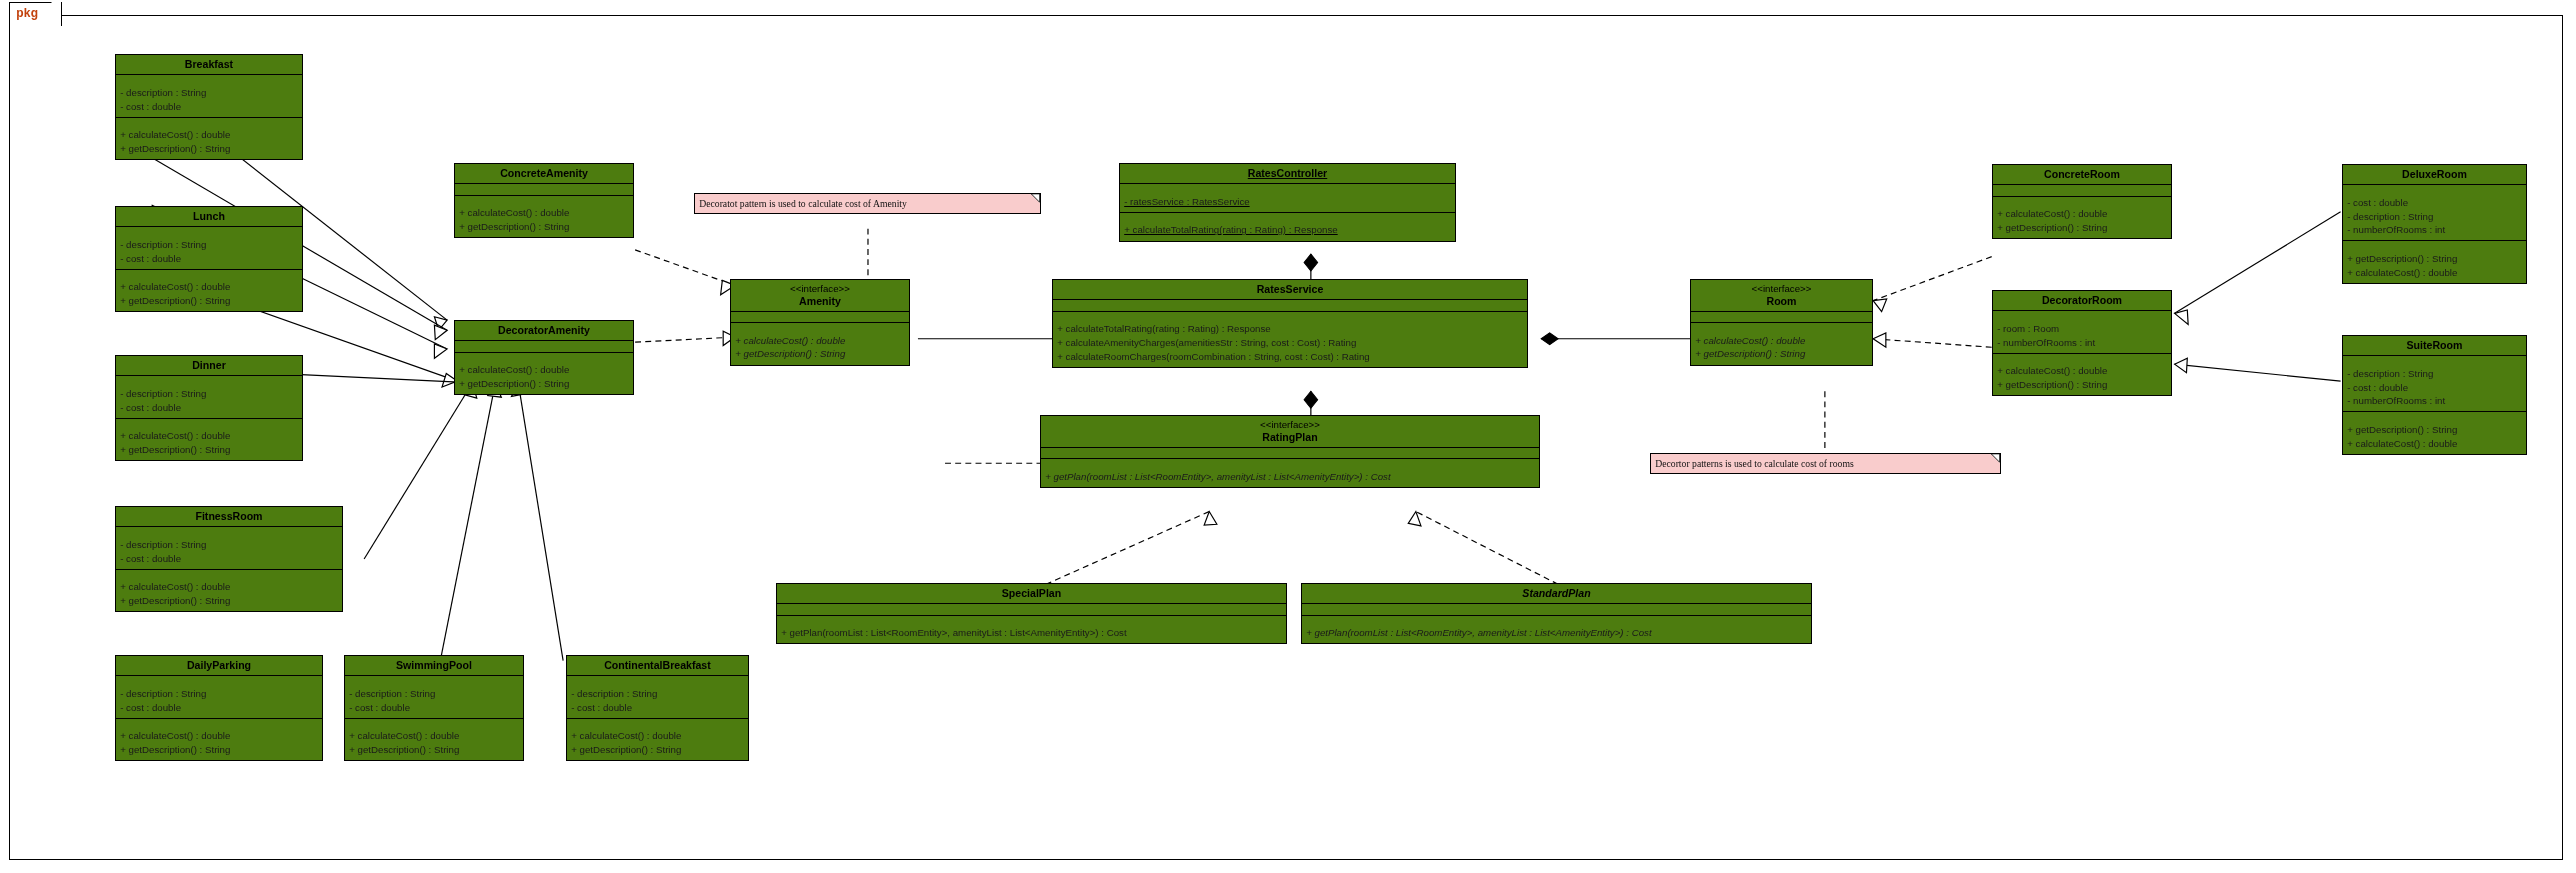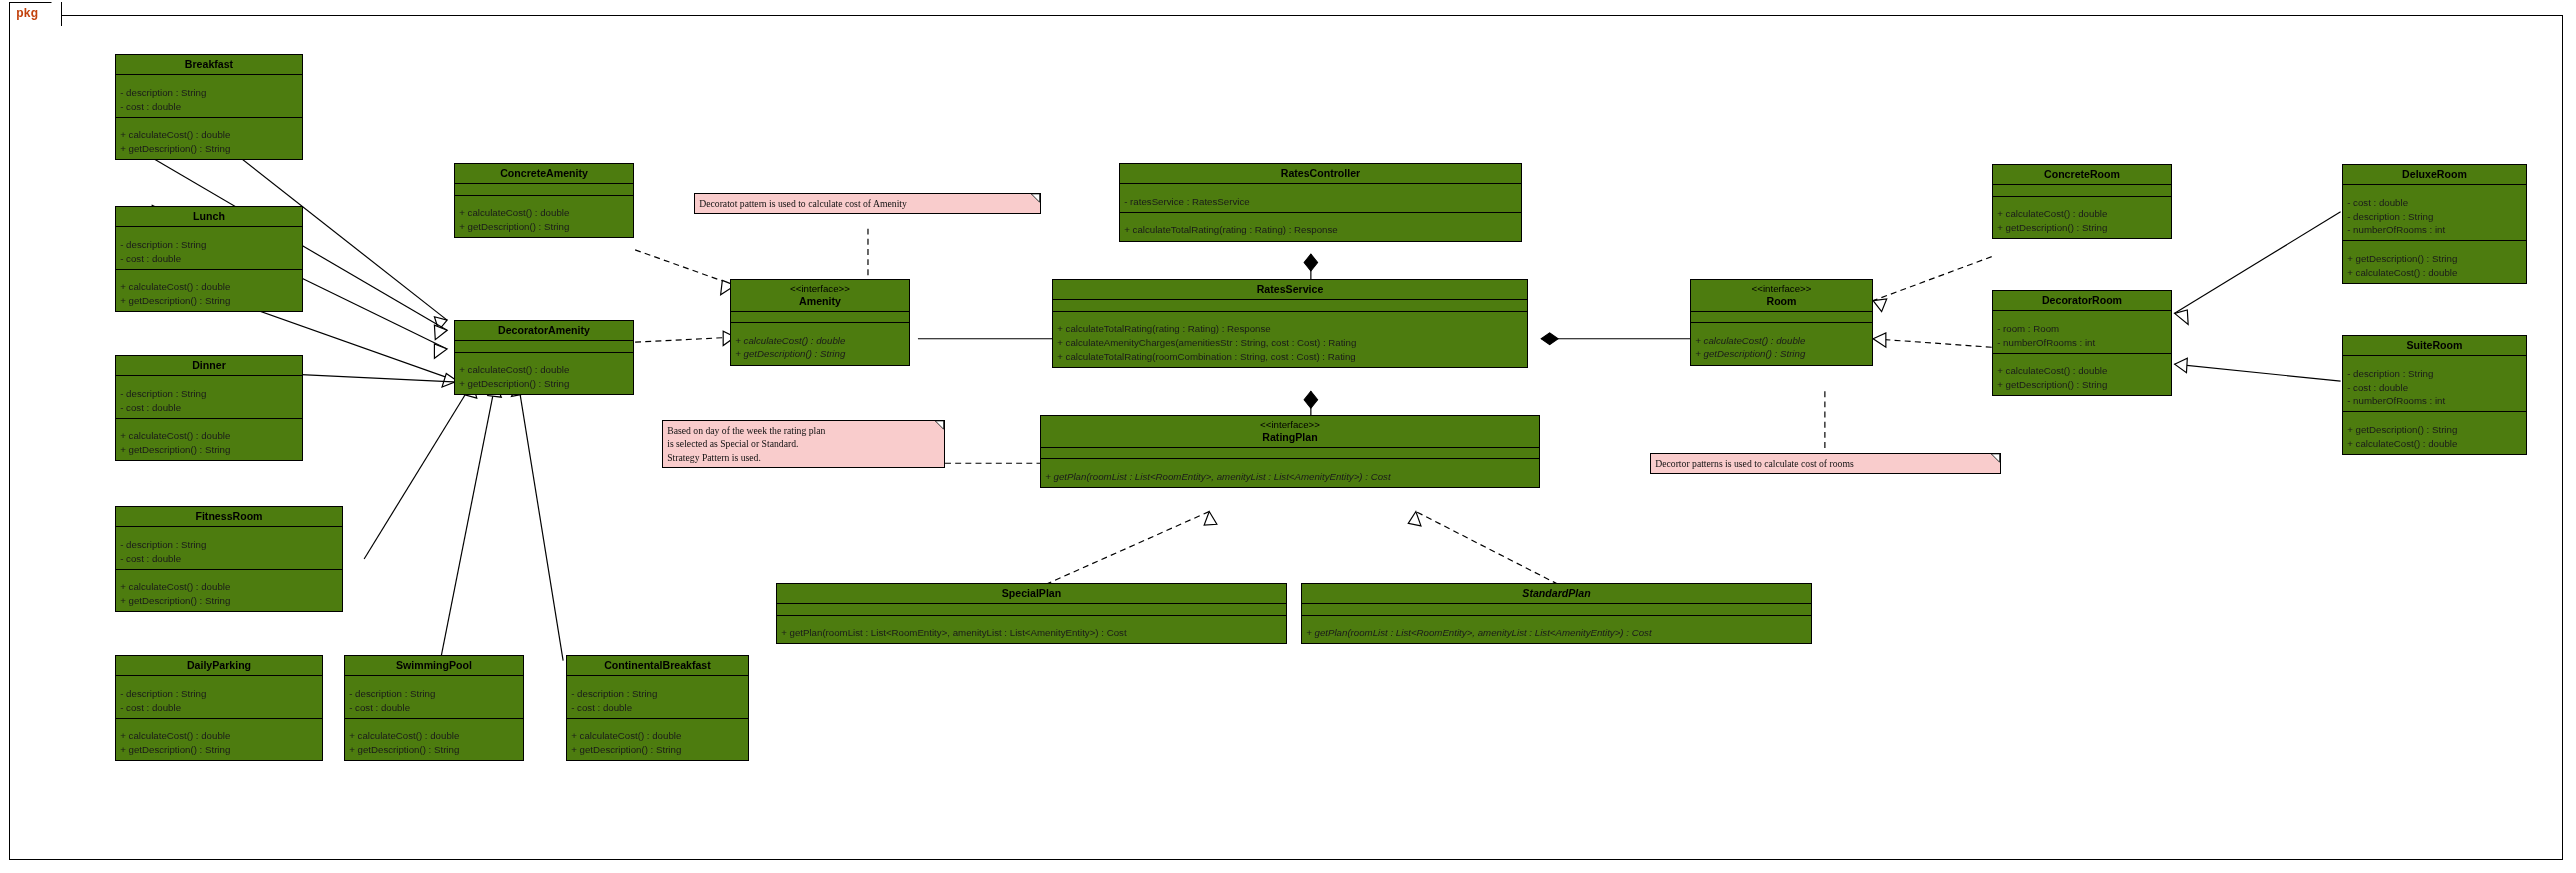--- a/index.html
+++ b/index.html
@@ -345,37 +345,37 @@
       <span class="stereo">&lt;&lt;interface&gt;&gt;</span>
       <span>Amenity</span>
     </div>
     <div class="sec empty"></div>
     <div class="sec">
       <div class="row ital">+ calculateCost() : double</div>
       <div class="row ital">+ getDescription() : String</div>
     </div>
   </div>
 
-  <div class="umlbox" style="left:1119px; top:163px; width:403px;">
+  <div class="umlbox" style="left:1119px; top:163px; width:337px;text-decoration:underline;">
     <div class="hdr">RatesController</div>
     <div class="sec">
       <div class="row">- ratesService : RatesService</div>
     </div>
     <div class="sec">
       <div class="row">+ calculateTotalRating(rating : Rating) : Response</div>
     </div>
   </div>
 
   <div class="umlbox" style="left:1052px; top:279px; width:476px;">
     <div class="hdr">RatesService</div>
     <div class="sec empty"></div>
     <div class="sec">
       <div class="row">+ calculateTotalRating(rating : Rating) : Response</div>
       <div class="row">+ calculateAmenityCharges(amenitiesStr : String, cost : Cost) : Rating</div>
-      <div class="row">+ calculateTotalRating(roomCombination : String, cost : Cost) : Rating</div>
+      <div class="row">+ calculateRoomCharges(roomCombination : String, cost : Cost) : Rating</div>
     </div>
   </div>
 
   <div class="umlbox" style="left:1040px; top:415px; width:500px;">
     <div class="hdr">
       <span class="stereo">&lt;&lt;interface&gt;&gt;</span>
       <span>RatingPlan</span>
     </div>
     <div class="sec empty"></div>
     <div class="sec">
@@ -460,30 +460,20 @@
 
   <div class="note" style="left:694px; top:193px; width:347px;">
     <div class="nline">Decoratot pattern is used to calculate cost of Amenity</div>
     <span class="fold"></span>
     <svg class="foldline" viewBox="0 0 16 16">
       <polyline points="5,1 15,1 15,11" stroke="#000" fill="none" stroke-width="1"></polyline>
       <line x1="5" y1="1" x2="15" y2="11" stroke="#000" stroke-width="1"></line>
     </svg>
   </div>
 
-  <div class="note" style="left:662px; top:420px; width:283px;">
-    <div class="nline">Based on day of the week the rating plan</div>
-    <div class="nline">is selected as Special or Standard.</div>
-    <div class="nline">Strategy Pattern is used.</div>
-    <span class="fold"></span>
-    <svg class="foldline" viewBox="0 0 16 16">
-      <polyline points="5,1 15,1 15,11" stroke="#000" fill="none" stroke-width="1"></polyline>
-      <line x1="5" y1="1" x2="15" y2="11" stroke="#000" stroke-width="1"></line>
-    </svg>
-  </div>
 
   <div class="note" style="left:1650px; top:453px; width:351px;">
     <div class="nline">Decortor patterns is used to calculate cost of rooms</div>
     <span class="fold"></span>
     <svg class="foldline" viewBox="0 0 16 16">
       <polyline points="5,1 15,1 15,11" stroke="#000" fill="none" stroke-width="1"></polyline>
       <line x1="5" y1="1" x2="15" y2="11" stroke="#000" stroke-width="1"></line>
     </svg>
   </div>
 

